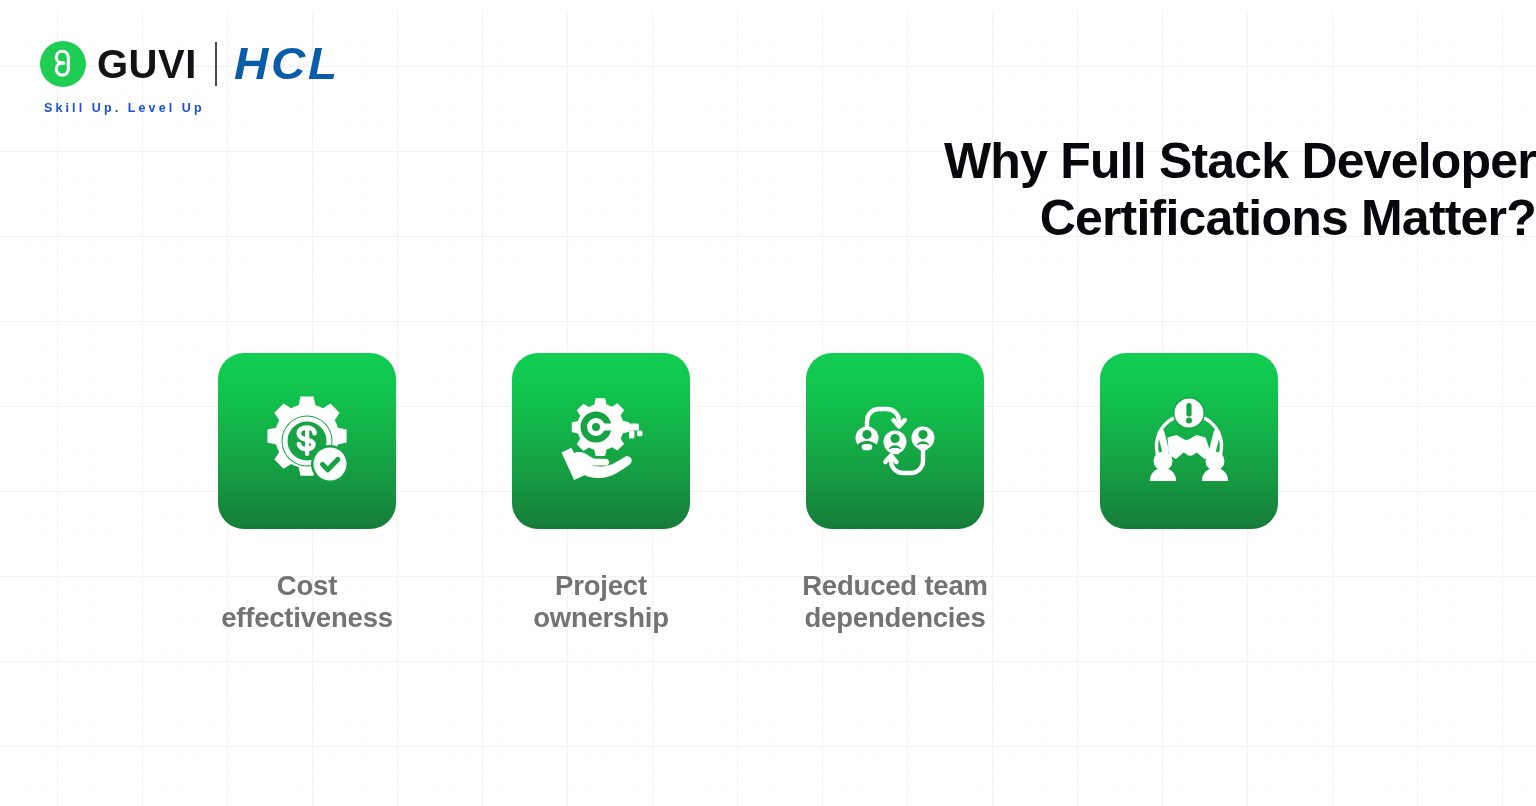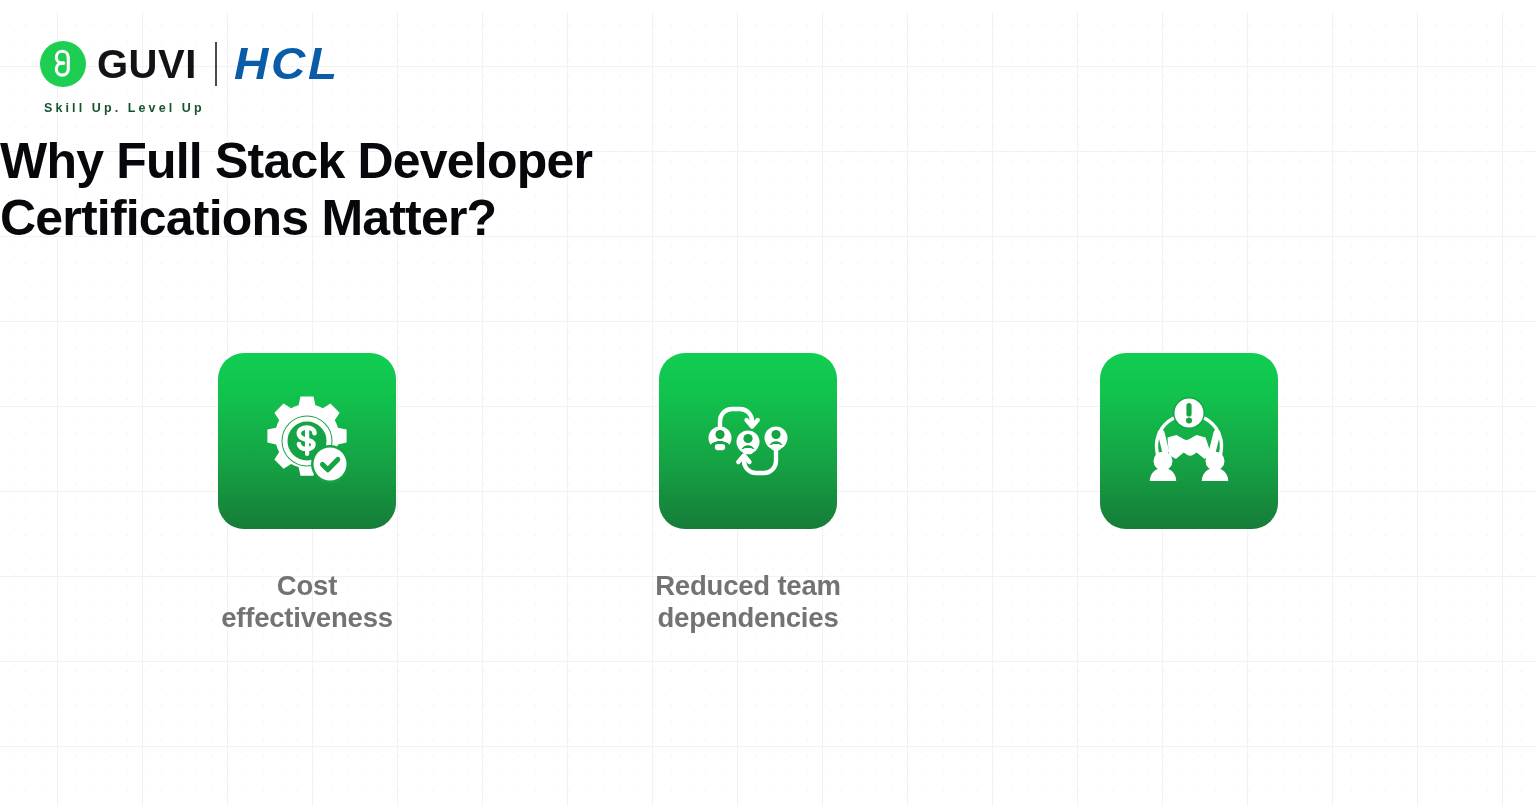--- a/index.html
+++ b/index.html
@@ -90,32 +90,32 @@
     letter-spacing: 2.5px;
     color: #0a5ca8;
     line-height: 1;
     transform: scaleX(1.08);
     transform-origin: left center;
   }
   .brand-tagline {
     font-size: 12.5px;
     font-weight: 700;
     letter-spacing: 3.1px;
-    color: #14532d;
+    color: #1d4ed8;
     margin-left: 4px;
     margin-top: 9px;
     white-space: nowrap;
   }
 
   
   .headline {
     position: absolute;
     left: 0; right: 0;
     top: 133px;
-    text-align: left;
+    text-align: right;
     font-size: 50px;
     font-weight: 700;
     line-height: 1.13;
     letter-spacing: -0.8px;
     color: #06080b;
   }
   .headline .l2 { display: block; }
 
   
   .cards {
@@ -204,20 +204,42 @@
             <circle cx="75" cy="75" r="19" fill="#15a344"></circle>
             <circle cx="75" cy="75" r="16.5" fill="#ffffff"></circle>
             <path d="M67.5 75.4l5.3 5.4 10-10.4" fill="none" stroke="#15a344" stroke-width="5" stroke-linecap="round" stroke-linejoin="round"></path>
           </svg>
         </span>
       </div>
       <div class="card-label">Cost
 effectiveness</div>
     </div>
 
+    <div class="card-col">
+      <div class="card-tile">
+        <span>
+          <svg width="104" height="104" viewBox="0 0 104 104" aria-hidden="true">
+            <g fill="#ffffff">
+              <path d="M38 12h11l1.7 7.2a25 25 0 0 1 6.2 2.6l6.3-4 7.8 7.8-4 6.3a25 25 0 0 1 2.6 6.2l7.2 1.7v11l-7.2 1.7a25 25 0 0 1-2.6 6.2l4 6.3-7.8 7.8-6.3-4a25 25 0 0 1-6.2 2.6L49 79H38l-1.7-7.2a25 25 0 0 1-6.2-2.6l-6.3 4-7.8-7.8 4-6.3a25 25 0 0 1-2.6-6.2L10.2 51.2v-11l7.2-1.7a25 25 0 0 1 2.6-6.2l-4-6.3 7.8-7.8 6.3 4a25 25 0 0 1 6.2-2.6z" transform="translate(14,-1) scale(0.86)"></path>
+            </g>
+            <circle cx="47" cy="38" r="15.5" fill="#15a344"></circle>
+            <circle cx="47" cy="38" r="6.5" fill="none" stroke="#ffffff" stroke-width="5"></circle>
+            <g fill="#ffffff">
+              <rect x="52" y="34.6" width="38" height="7" rx="2"></rect>
+              <rect x="80" y="41.6" width="5.4" height="8" rx="1.6"></rect>
+              <rect x="88" y="41.6" width="5.4" height="5.6" rx="1.6"></rect>
+              <path d="M24 64.5c5.5-2.6 10.5-1.6 14.5 1.3 3 2.2 5.5 4 8.2 4h9.5c2.4 0 4 1.5 4 3.4 0 2-1.7 3.4-4 3.4h-14c3.2.7 6 .9 8.6.9 9.8 0 17-4.7 23.8-9.1 3-2 6.2-1.3 7.6 1 1.2 2.1.4 4.6-2 6.3-8.3 6-17 12.2-27.2 13.2-8.7.9-16.6-1.6-23.5-5.4l-5.5-3z"></path>
+              <path d="M12.5 63.4l10-4.6 12.6 27.6-10 4.6z"></path>
+            </g>
+          </svg>
+        </span>
+      </div>
+      <div class="card-label">Project
+ownership</div>
+    </div>
 
     <div class="card-col">
       <div class="card-tile">
         <span>
           <svg width="104" height="104" viewBox="0 0 104 104" aria-hidden="true">
             <g fill="none" stroke="#ffffff" stroke-width="4.4" stroke-linecap="round" stroke-linejoin="round">
               <path d="M24 44V32c0-6.6 5.4-12 12-12h8c6.6 0 12 5.4 12 12v4"></path>
               <path d="M50.5 31l5.6 6.5 5.6-6.5"></path>
               <path d="M80 60v12c0 6.6-5.4 12-12 12h-8c-6.6 0-12-5.4-12-12v-4"></path>
               <path d="M53.5 73L47.9 66.5 42.3 73"></path>

